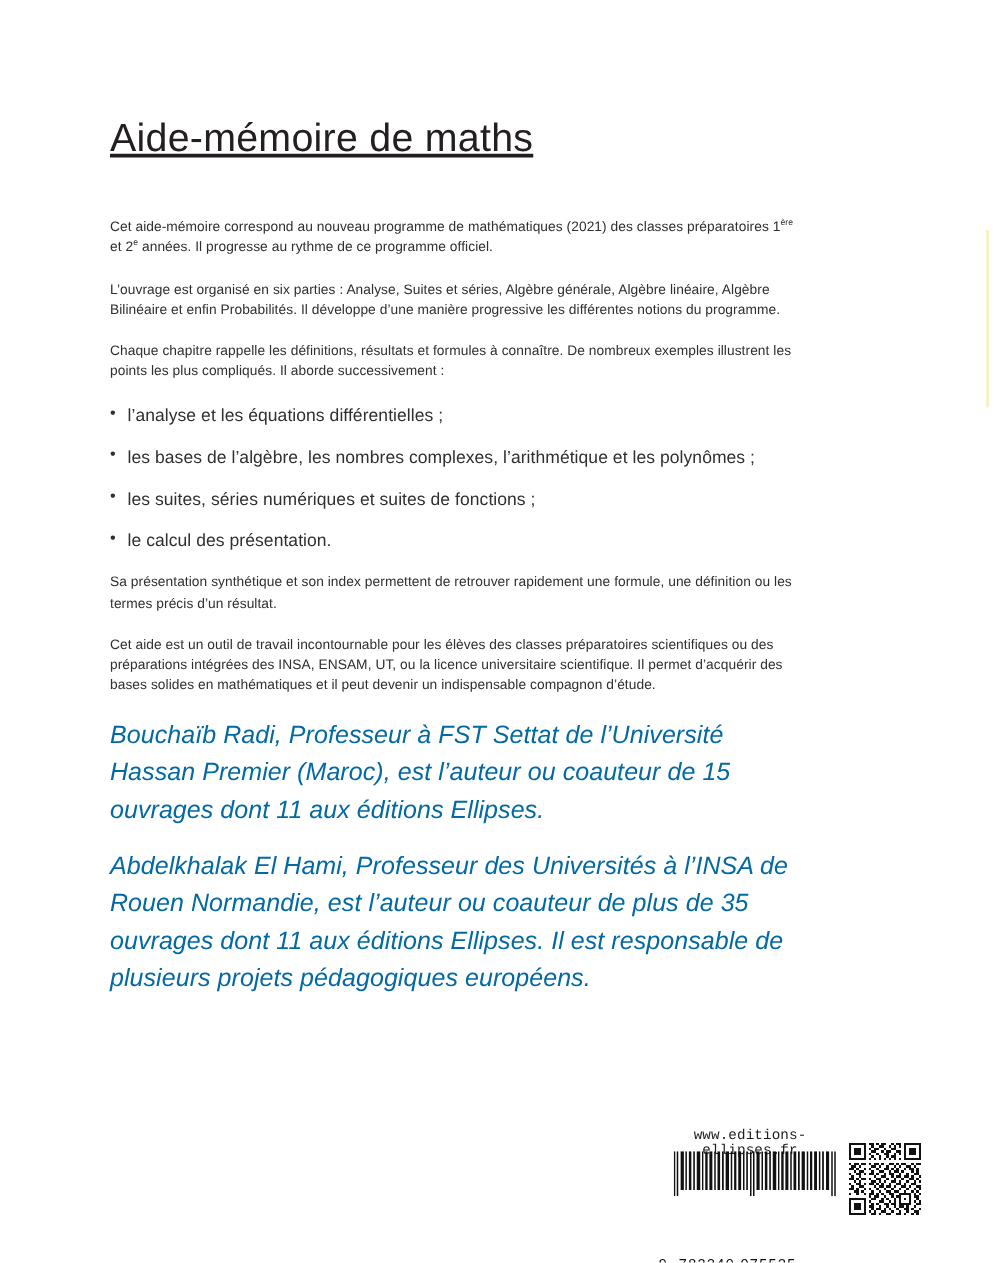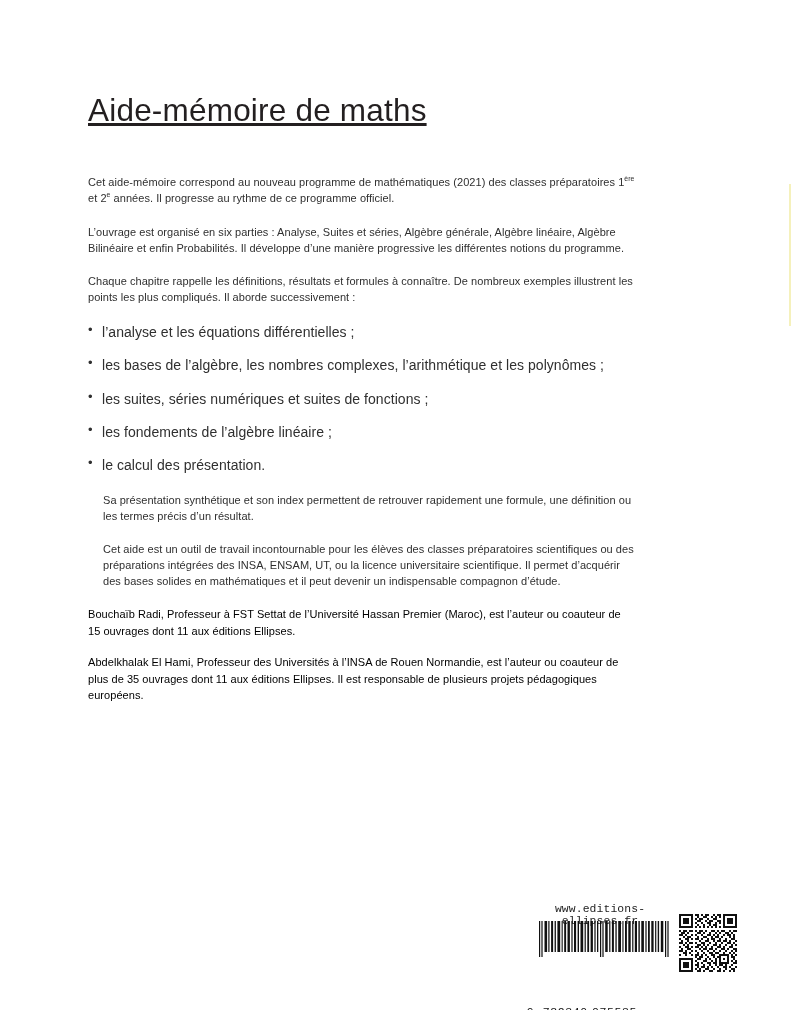--- a/index.html
+++ b/index.html
@@ -83,26 +83,27 @@
   }
   .bullets li::before {
     content: "\2022";
     position: absolute;
     left: 0;
     top: -1px;
     font-size: 13px;
     color: #2f2f2f;
   }
 
-  .closing-block { margin-top: 16px; margin-left: 15px; }
+  .closing-block { margin-top: 16px; }
 
   .bio {
-    font-size: 11px;
+    font-size: 20px;
     line-height: 1.5;
-    color: #000000;
+    font-style: italic;
+    color: #0369a1;
     margin: 0 0 15px 0;
     letter-spacing: 0.05px;
   }
   .bio:first-of-type { margin-top: 30px; }
 
   
   .footer {
     position: absolute;
     left: 527px;
     top: 903px;
@@ -166,21 +167,20 @@
     <p class="para"><span>Cet aide-mémoire correspond au nouveau programme de mathématiques (2021) des classes préparatoires 1</span><sup>ère</sup><span> et 2</span><sup>e</sup><span> années. Il progresse au rythme de ce programme officiel.</span></p>
 
     <p class="para">L’ouvrage est organisé en six parties : Analyse, Suites et séries, Algèbre générale, Algèbre linéaire, Algèbre Bilinéaire et enfin Probabilités. Il développe d’une manière progressive les différentes notions du programme.</p>
 
     <p class="para tight">Chaque chapitre rappelle les définitions, résultats et formules à connaître. De nombreux exemples illustrent les points les plus compliqués. Il aborde successivement :</p>
 
     <ul class="bullets">
       <li>l’analyse et les équations différentielles ;</li>
       <li>les bases de l’algèbre, les nombres complexes, l’arithmétique et les polynômes ;</li>
       <li>les suites, séries numériques et suites de fonctions ;</li>
-      <li>les fondements de l’algèbre linéaire ;</li>
       <li>le calcul des présentation.</li>
     </ul>
 
     <div class="closing-block">
       <p class="para">Sa présentation synthétique et son index permettent de retrouver rapidement une formule, une définition ou les termes précis d’un résultat.</p>
       <p class="para">Cet aide est un outil de travail incontournable pour les élèves des classes préparatoires scientifiques ou des préparations intégrées des INSA, ENSAM, UT, ou la licence universitaire scientifique. Il permet d’acquérir des bases solides en mathématiques et il peut devenir un indispensable compagnon d’étude.</p>
     </div>
 
     <p class="bio">Bouchaïb Radi, Professeur à FST Settat de l’Université Hassan Premier (Maroc), est l’auteur ou coauteur de 15 ouvrages dont 11 aux éditions Ellipses.</p>
     <p class="bio">Abdelkhalak El Hami, Professeur des Universités à l’INSA de Rouen Normandie, est l’auteur ou coauteur de plus de 35 ouvrages dont 11 aux éditions Ellipses. Il est responsable de plusieurs projets pédagogiques européens.</p>

